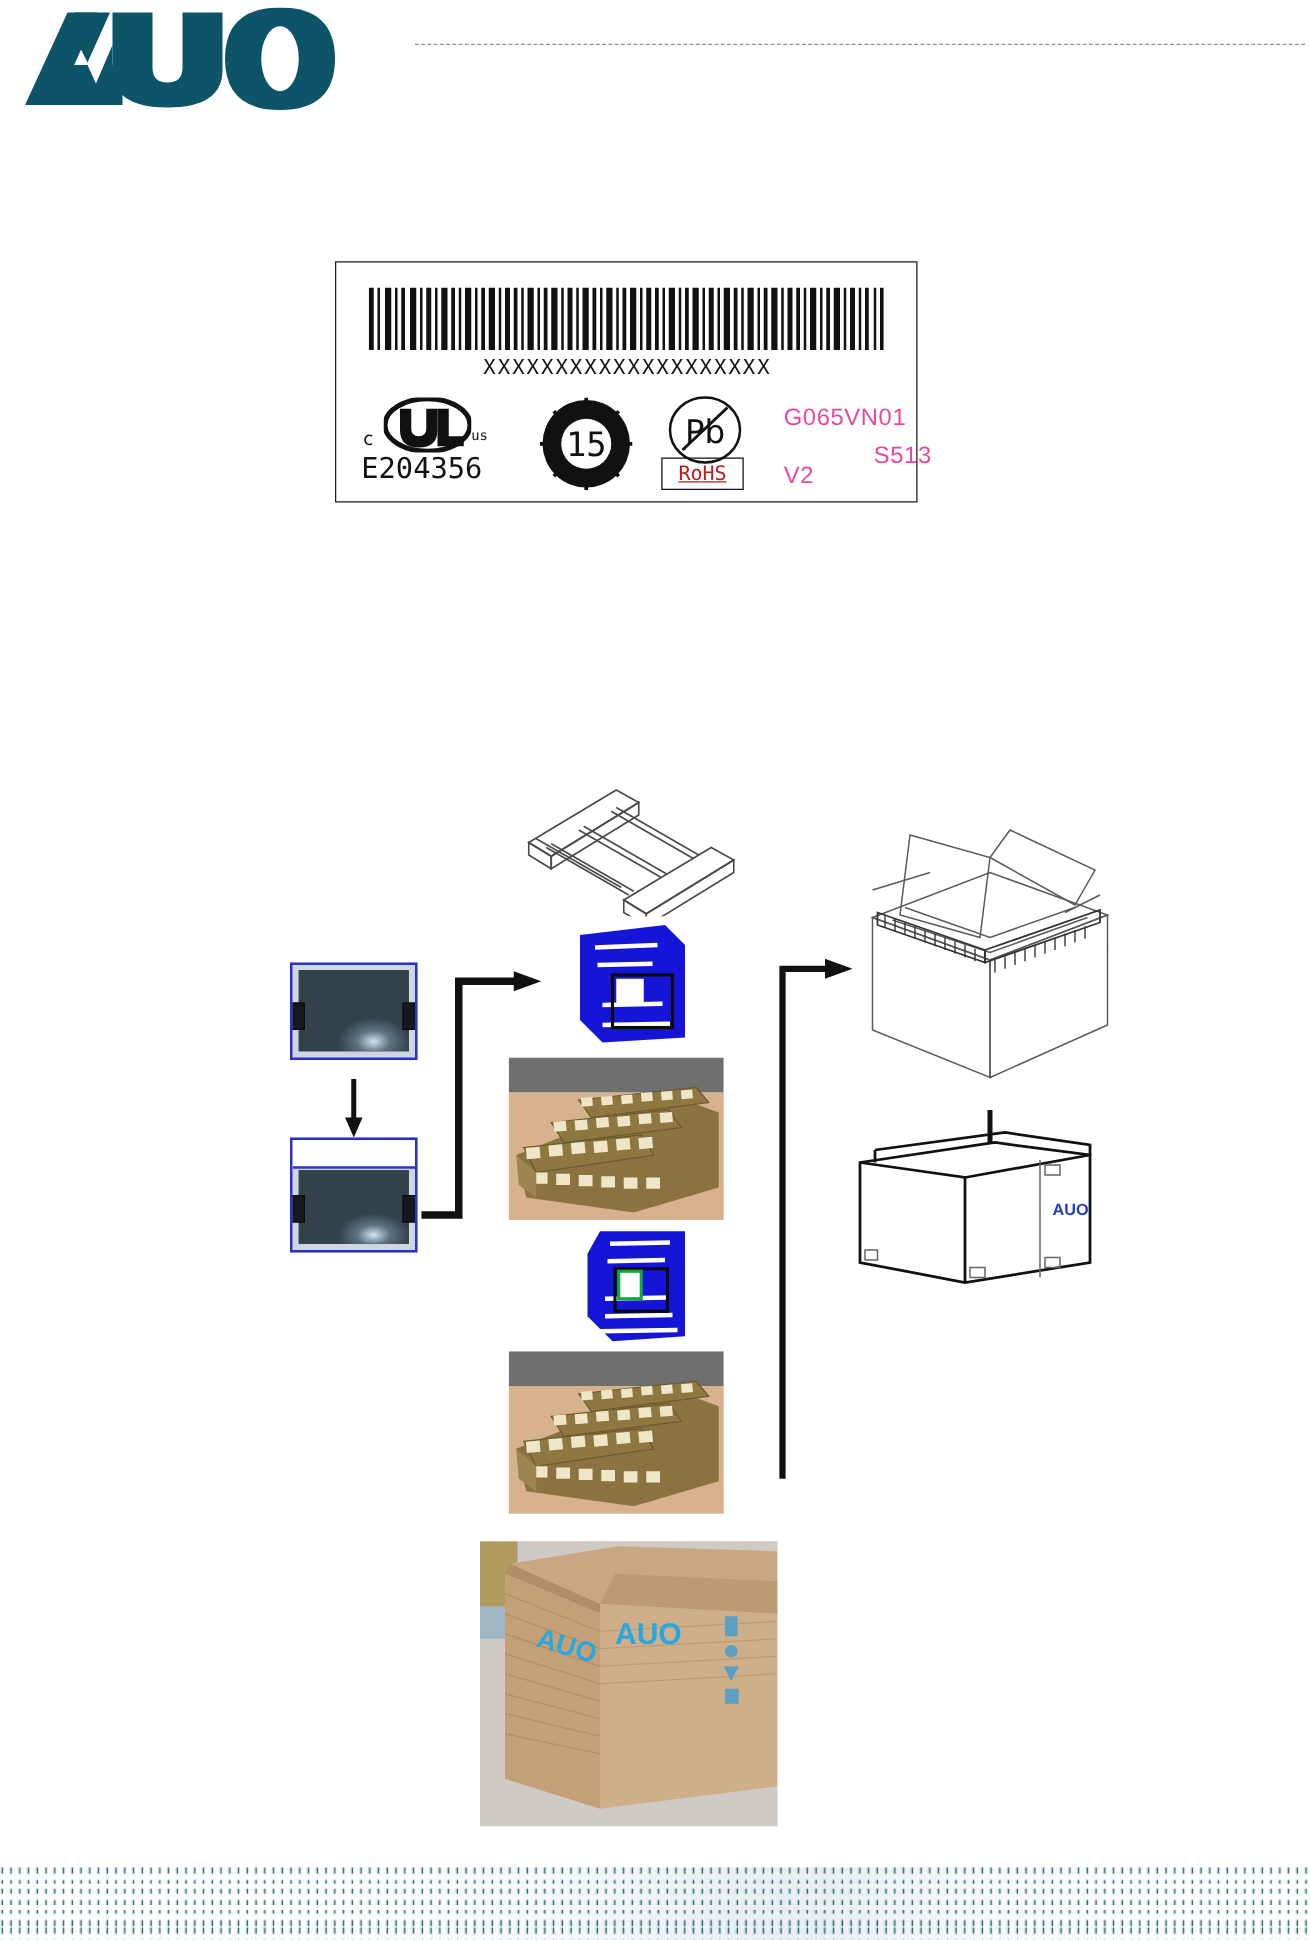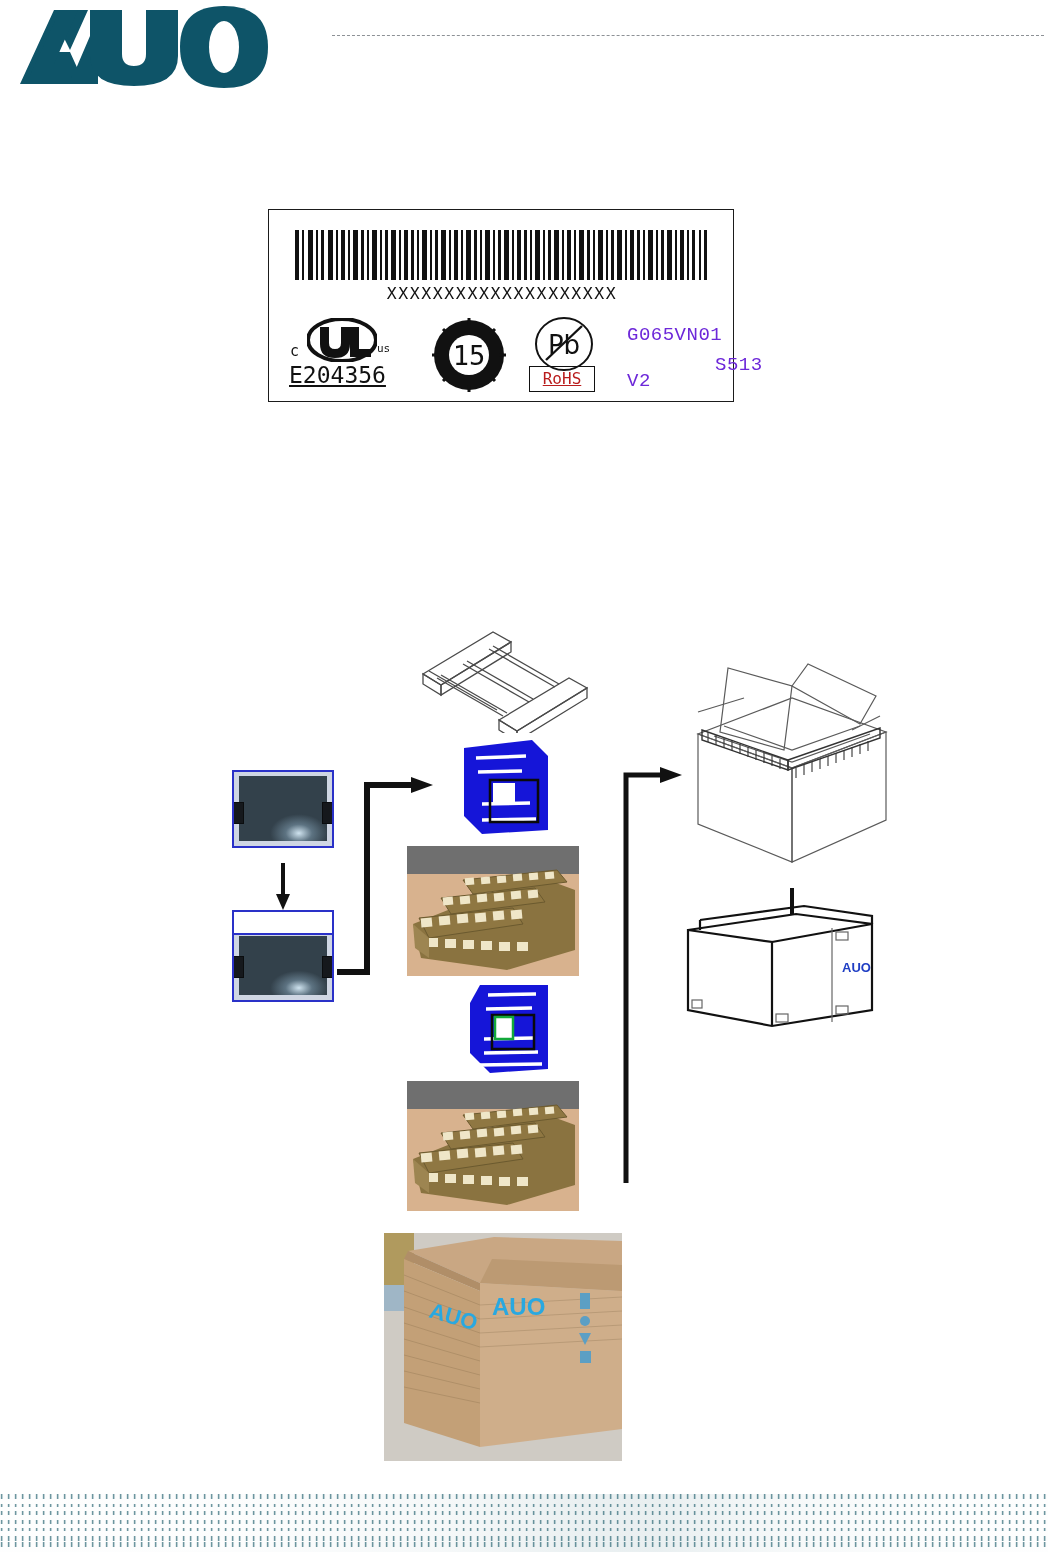--- a/index.html
+++ b/index.html
@@ -41,43 +41,43 @@
 
   .label-row{position:absolute;left:0;top:106px;width:466px;height:80px;}
 
   
   .ul-group{position:absolute;left:20px;top:2px;width:124px;height:74px;}
   .ul-c{position:absolute;left:1px;top:24px;font-family:"DejaVu Sans Mono",monospace;font-size:15px;color:#111;}
   .ul-us{position:absolute;left:88px;top:24px;font-family:"DejaVu Sans Mono",monospace;font-size:11px;color:#111;}
   .ul-logo{position:absolute;left:18px;top:0px;width:70px;height:44px;}
   .ul-file{
     position:absolute;left:0px;top:44px;
-    font-family:"DejaVu Sans Mono",monospace;font-size:23px;color:#111;letter-spacing:0px;text-decoration:underline;
+    font-family:"DejaVu Sans Mono",monospace;font-size:23px;color:#111;letter-spacing:0px;
   }
 
   
   .epup{position:absolute;left:163px;top:2px;width:74px;height:74px;}
 
   
   .pb-group{position:absolute;left:258px;top:0px;width:78px;height:80px;text-align:center;}
   .pb-circle{position:absolute;left:6px;top:0px;width:62px;height:58px;}
   .rohs-box{
     position:absolute;left:2px;top:50px;width:66px;height:26px;
     border:1.6px solid #111;box-sizing:border-box;
     font-family:"DejaVu Sans Mono",monospace;font-size:16px;color:#b91c1c;
     display:flex;align-items:center;justify-content:center;line-height:1;text-decoration:underline;
   }
 
   
   .model-group{position:absolute;left:358px;top:8px;width:108px;height:70px;
-    font-family:Liberation Mono, monospace;color:#6d28d9;}
+    font-family:Liberation Sans, sans-serif;color:#ec4899;}
   .model-line1{position:absolute;left:0;top:0;font-size:19px;letter-spacing:0.5px;white-space:nowrap;}
   .model-line2{position:absolute;left:0;top:30px;font-size:19px;letter-spacing:0.5px;white-space:nowrap;}
   .model-line2 .rev{position:absolute;left:0;top:16px;}
-  .model-line2 .site{position:absolute;left:88px;top:0;}
+  .model-line2 .site{position:absolute;left:72px;top:0;}
 
   
   .flow{position:absolute;left:232px;top:620px;width:620px;height:850px;}
 
   .panel-thumb{
     position:absolute;width:102px;height:78px;
     border:2.5px solid #2a31c8;box-sizing:border-box;
     background:#cfd6e3;
     overflow:hidden;
   }

